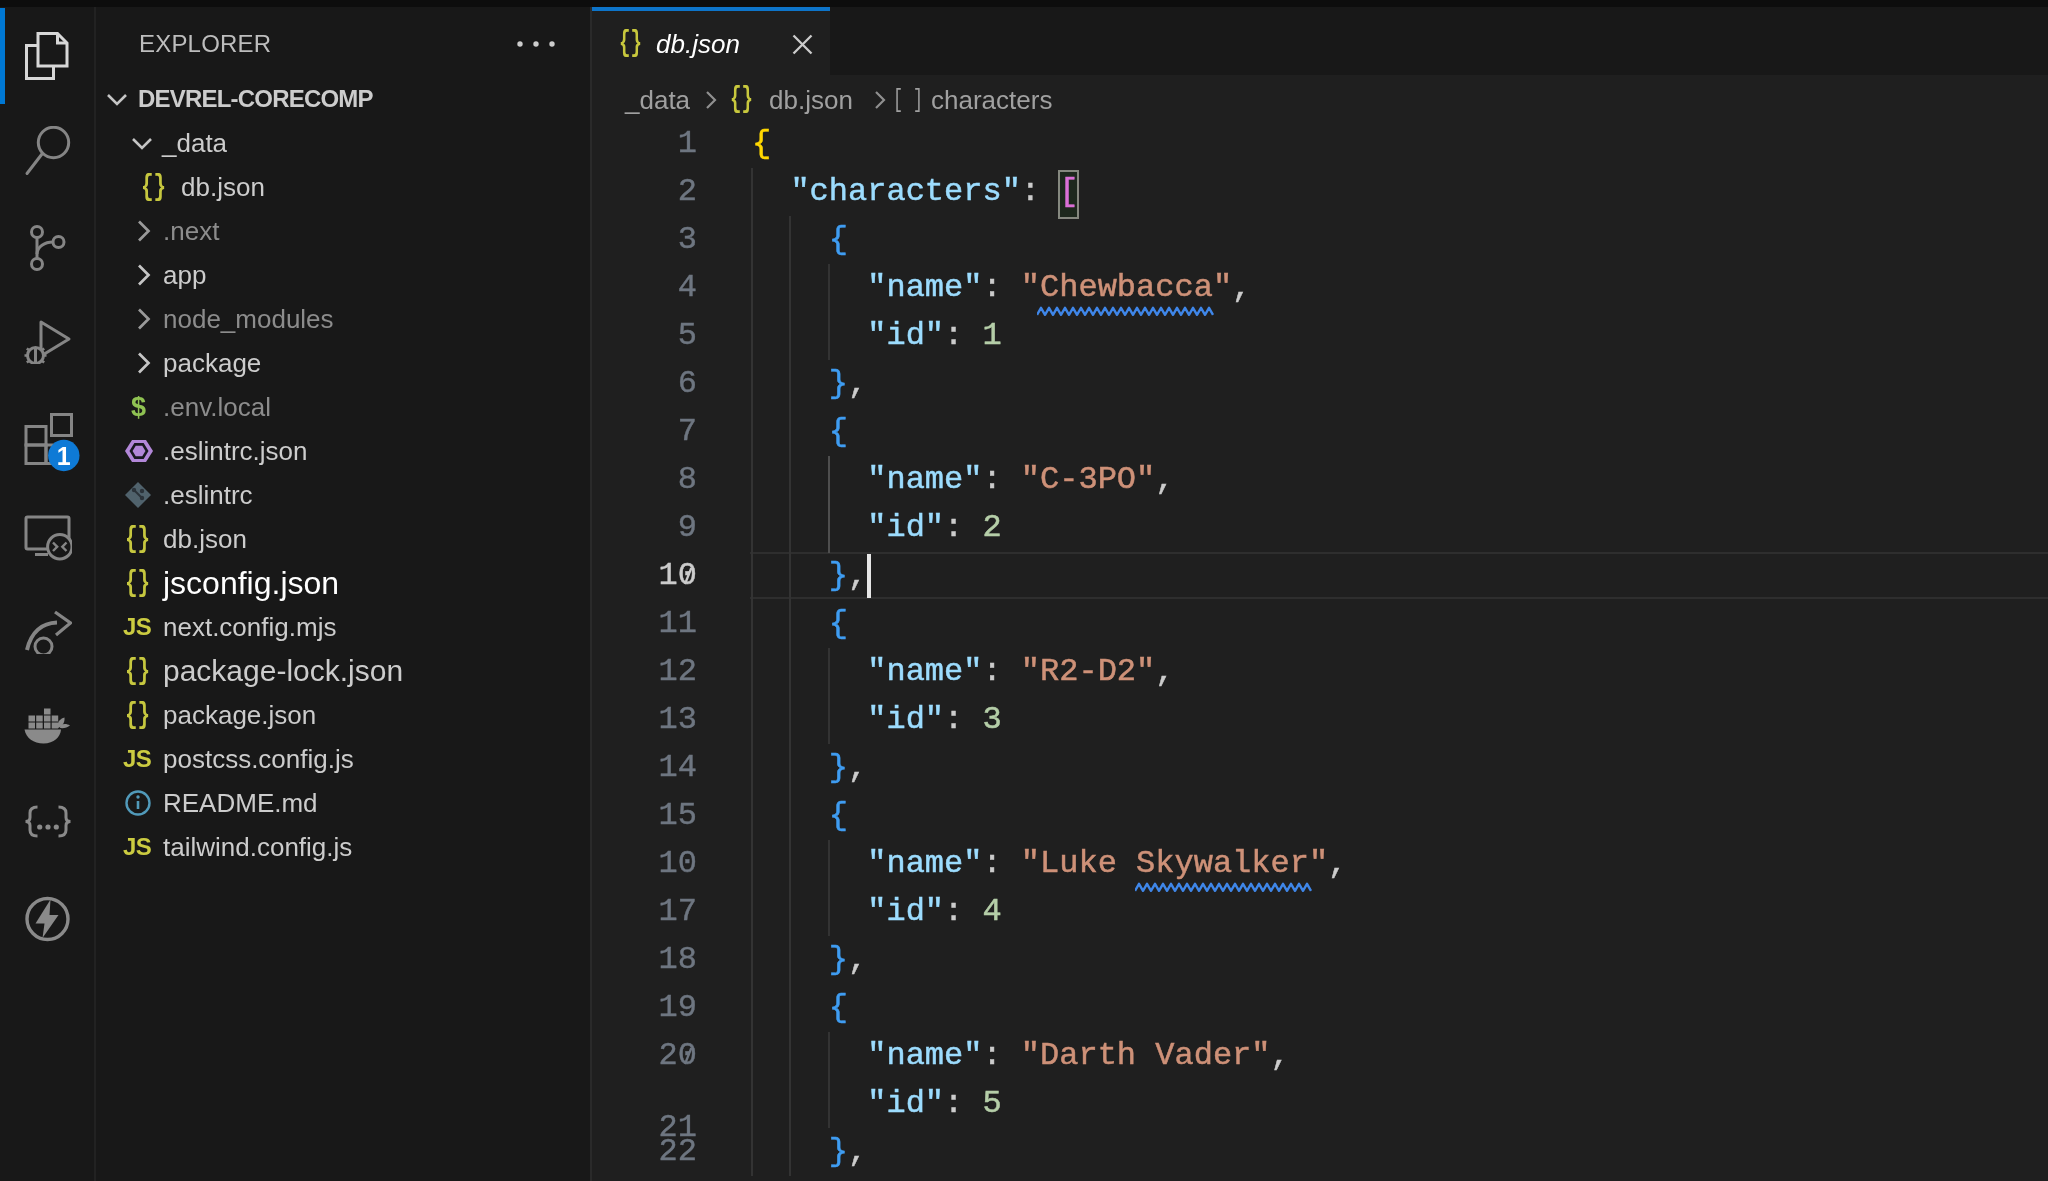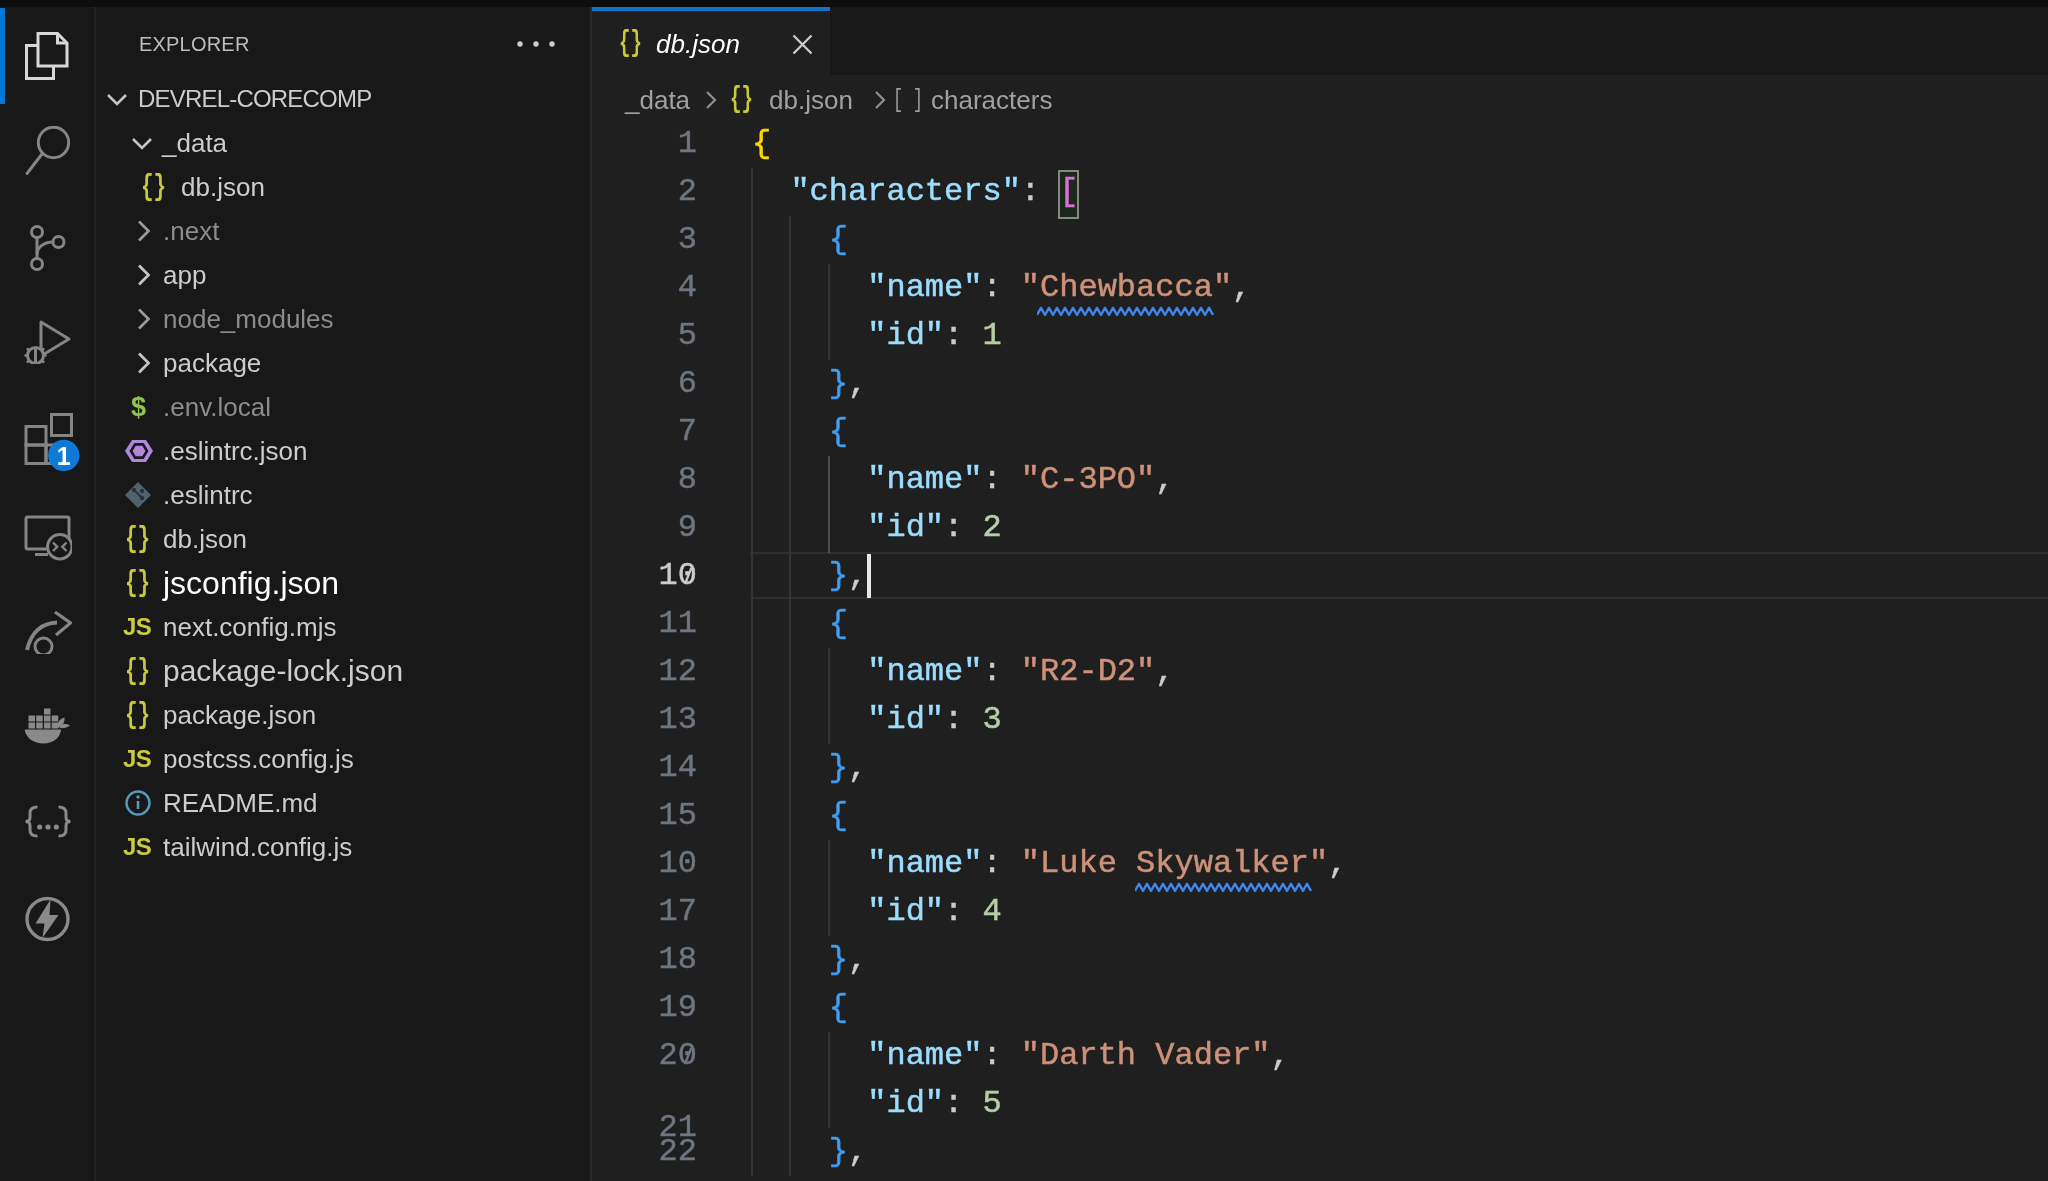--- a/index.html
+++ b/index.html
@@ -92,31 +92,31 @@
 </svg>
 
 <svg class="abs" style="left:24px;top:896px" width="48" height="48" viewBox="0 0 48 48" fill="none">
 <circle cx="23.5" cy="23" r="20.5" stroke="#8a8a8a" stroke-width="3.4"></circle>
 <polygon points="26.5,3.5 11.5,27.5 20.5,27.5 18.5,42 34.5,19 25.5,19" fill="#8a8a8a"></polygon>
 </svg>
 
 <div class="abs" style="left:96px;top:7px;width:494px;height:1174px;background:#181818"></div>
 <div class="abs" style="left:590px;top:7px;width:2px;height:1174px;background:#2a2a2a"></div>
 
-<div class="abs" style="left:139px;top:26px;width:300px;height:36px;line-height:36px;font-size:20px;color:#bdbdbd;letter-spacing:0.2px">EXPLORER</div>
+<div class="abs" style="left:139px;top:26px;width:300px;height:36px;line-height:36px;font-size:24px;color:#bdbdbd;letter-spacing:0.2px">EXPLORER</div>
 <svg class="abs" style="left:512px;top:38px" width="48" height="12" viewBox="0 0 48 12" fill="#cccccc">
 <circle cx="8" cy="6" r="2.7"></circle>
     <circle cx="24" cy="6" r="2.7"></circle>
     <circle cx="40" cy="6" r="2.7"></circle>
 </svg>
 
 <svg class="abs" style="left:106px;top:92px" width="22" height="14" viewBox="0 0 22 14" fill="none">
     <path d="M2 3 L11 12 L20 3" stroke="#c5c5c5" stroke-width="2.6"></path>
   </svg>
-<div class="abs" style="left:138px;top:77px;height:44px;line-height:44px;font-size:24px;font-weight:400;letter-spacing:-0.8px;color:#cccccc">DEVREL-CORECOMP</div>
+<div class="abs" style="left:138px;top:77px;height:44px;line-height:44px;font-size:24px;font-weight:700;letter-spacing:-0.8px;color:#cccccc">DEVREL-CORECOMP</div>
 <svg class="abs" style="left:131px;top:136px" width="22" height="14" viewBox="0 0 22 14" fill="none">
     <path d="M2 3 L11 12 L20 3" stroke="#c5c5c5" stroke-width="2.6"></path>
   </svg>
 <div class="abs" style="left:162px;top:121px;height:44px;line-height:44px;font-size:26px;color:#cccccc">_data</div>
 <div class="abs" style="left:141px;top:165px;width:44px;height:44px;line-height:44px;font-family:'Liberation Mono',monospace;font-size:30px;font-weight:700;color:#c6c73f;transform:scaleX(0.70);transform-origin:0 50%">{}</div>
 <div class="abs" style="left:181px;top:165px;height:44px;line-height:44px;font-size:26px;color:#cccccc">db.json</div>
 <svg class="abs" style="left:135px;top:218px" width="17" height="26" viewBox="0 0 17 26" fill="none">
     <path d="M4 3.5 L13.5 13 L4 22.5" stroke="#9a9a9a" stroke-width="2.7"></path>
   </svg>
 <div class="abs" style="left:163px;top:209px;height:44px;line-height:44px;font-size:26px;color:#8c8c8c">.next</div>

